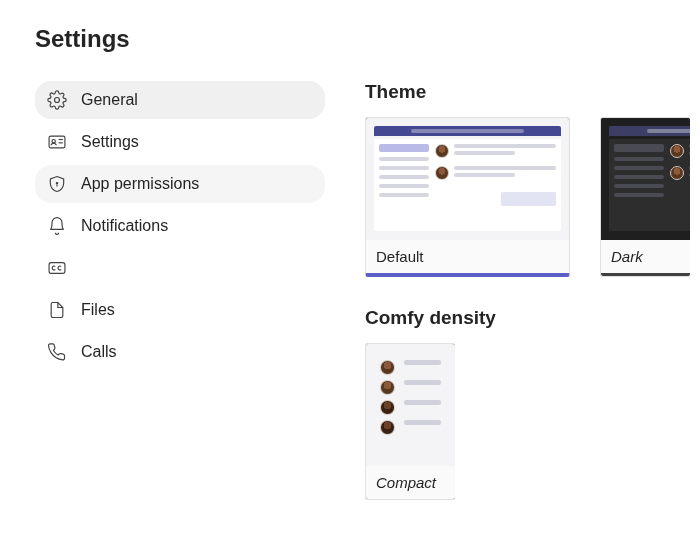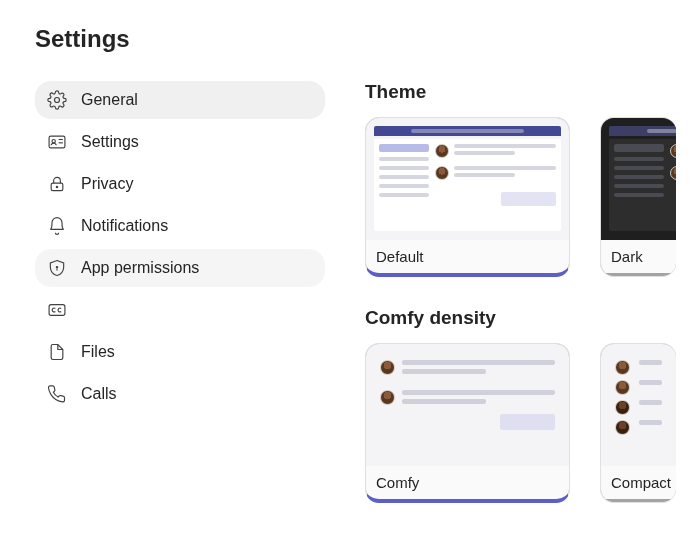--- a/index.html
+++ b/index.html
@@ -69,29 +69,30 @@
       margin-bottom: 14px;
     }
     .cards {
       display: flex;
       gap: 30px;
       margin-bottom: 30px;
     }
     .card {
       width: 205px;
       border: 1px solid #e0e0e0;
-      border-radius: 14px;
+      border-radius: 3px;
       overflow: hidden;
       cursor: pointer;
-      background: #a3a3a3;
+      background: #404040;
     }
     .card.clip-right {
-      width: 76px;
+      width: 90px;
       border-right: none;
       overflow: hidden;
+      font-style: italic;
     }
     .card.clip-right .preview,
     .card.clip-right .card-label {
       width: 205px;
     }
     .card.selected {
       border-bottom: 4px solid #5b5fc7;
     }
     .preview {
       height: 122px;
@@ -216,50 +217,40 @@
             <rect x="2.5" y="5" width="19" height="14" rx="2"></rect>
             <circle cx="8" cy="11" r="2"></circle>
             <path d="M5 16c0-1.4 1.3-2.5 3-2.5s3 1.1 3 2.5"></path>
             <line x1="14" y1="9" x2="19" y2="9"></line>
             <line x1="14" y1="13" x2="19" y2="13"></line>
           </svg>
       </span>
       <span>Settings</span>
     </div>
 
-    <div class="side-item">
-      <span class="side-icon">
-        <svg viewBox="0 0 24 24">
-            <rect x="5" y="11" width="14" height="9" rx="2"></rect>
-            <path d="M8 11V8a4 4 0 0 1 8 0v3"></path>
-            <circle cx="12" cy="15.5" r="0.8" fill="#424242"></circle>
-          </svg>
-      </span>
-      <span>Privacy</span>
-    </div>
-
-    <div class="side-item">
-      <span class="side-icon">
-        <svg viewBox="0 0 24 24">
-            <path d="M6 8a6 6 0 0 1 12 0c0 7 2 8 2 8H4s2-1 2-8"></path>
-            <path d="M10 20a2 2 0 0 0 4 0"></path>
-          </svg>
-      </span>
-      <span>Notifications</span>
-    </div>
 
     <div class="side-item hover">
       <span class="side-icon">
         <svg viewBox="0 0 24 24">
             <path d="M12 3l8 3v5c0 5-3.4 9.3-8 10-4.6-.7-8-5-8-10V6l8-3z"></path>
             <circle cx="12" cy="11" r="0.8" fill="#424242"></circle>
             <line x1="12" y1="13" x2="12" y2="15"></line>
           </svg>
       </span>
       <span>App permissions</span>
+    </div>
+
+    <div class="side-item">
+      <span class="side-icon">
+        <svg viewBox="0 0 24 24">
+            <path d="M6 8a6 6 0 0 1 12 0c0 7 2 8 2 8H4s2-1 2-8"></path>
+            <path d="M10 20a2 2 0 0 0 4 0"></path>
+          </svg>
+      </span>
+      <span>Notifications</span>
     </div>
 
     <div class="side-item">
       <span class="side-icon">
         <svg viewBox="0 0 24 24">
             <rect x="2.5" y="5.5" width="19" height="13" rx="2.5"></rect>
             <path d="M10 10.2a2.3 2.3 0 1 0 0 3.6"></path>
             <path d="M17 10.2a2.3 2.3 0 1 0 0 3.6"></path>
           </svg>
       </span>
@@ -361,41 +352,20 @@
           </div>
         </div>
         <div class="card-label">Dark</div>
       </div>
 
     </div>
 
     <h2 class="section-title">Comfy density</h2>
     <div class="cards">
 
-      <div class="card selected">
-        <div class="dense-preview">
-          <div class="dense-msg">
-              <div class="dense-av"></div>
-              <div class="dense-lines">
-                <div class="dl"></div>
-                <div class="dl s"></div>
-              </div>
-            </div>
-          <div style="height:6px"></div>
-          <div class="dense-msg">
-              <div class="dense-av"></div>
-              <div class="dense-lines">
-                <div class="dl"></div>
-                <div class="dl s"></div>
-              </div>
-            </div>
-          <div class="dense-reply"></div>
-        </div>
-        <div class="card-label">Comfy</div>
-      </div>
 
       <div class="card clip-right">
         <div class="dense-preview compact">
           <div class="dense-msg">
               <div class="dense-av"></div>
               <div class="dense-lines">
                 <div class="dl"></div>
               </div>
             </div>
           <div class="dense-msg">

